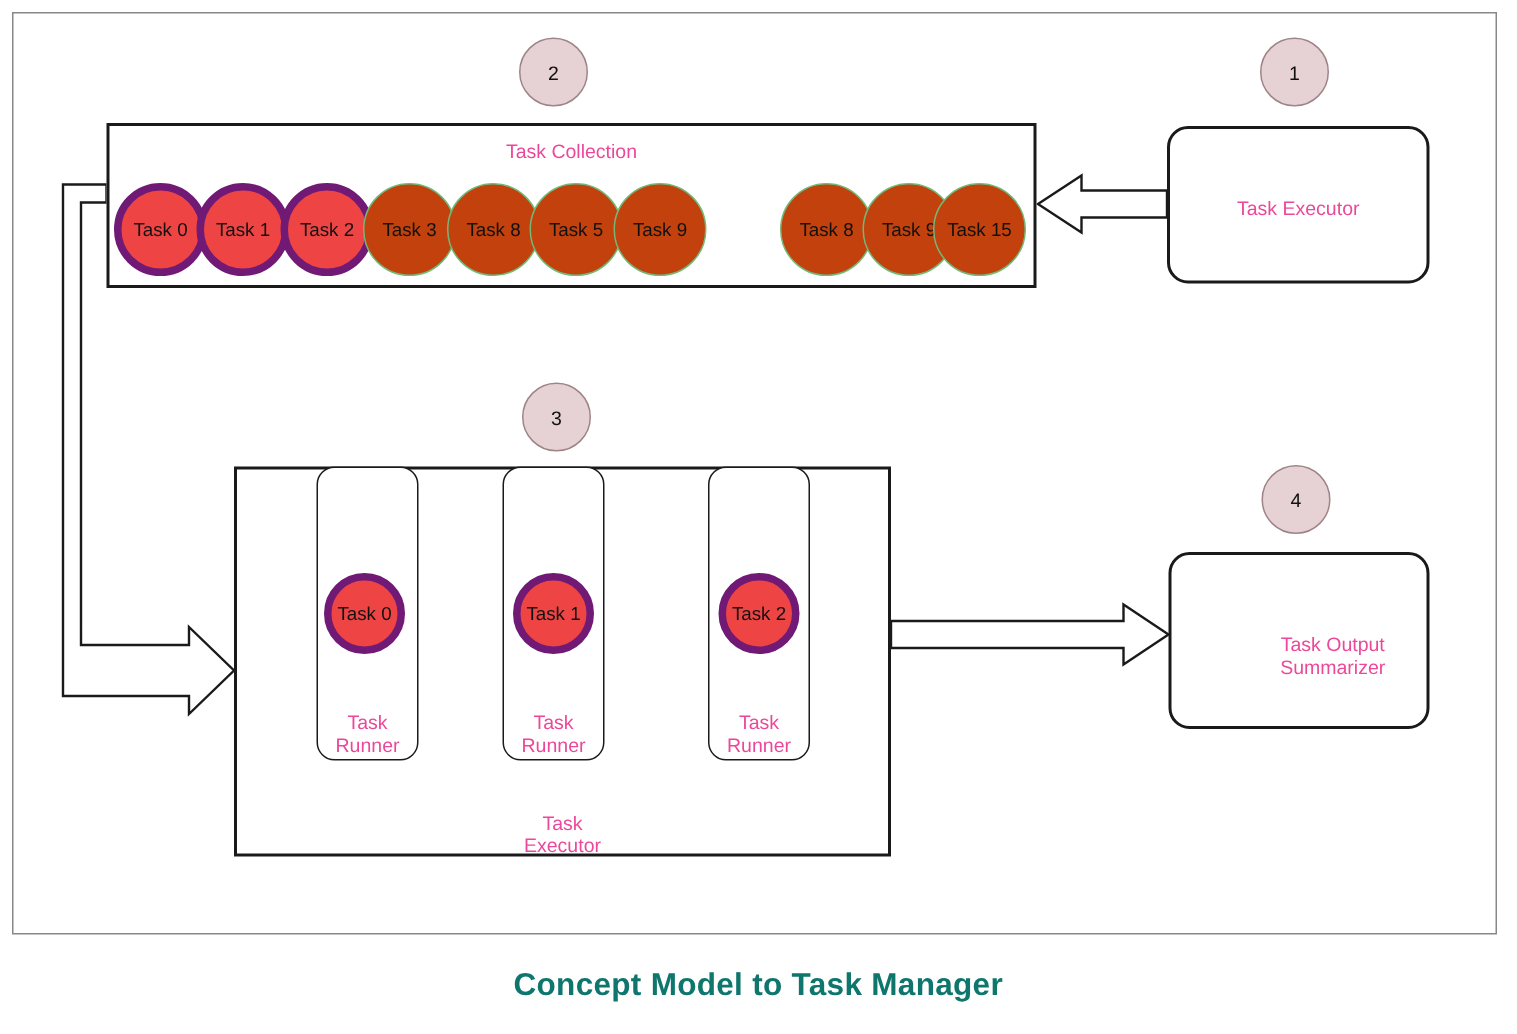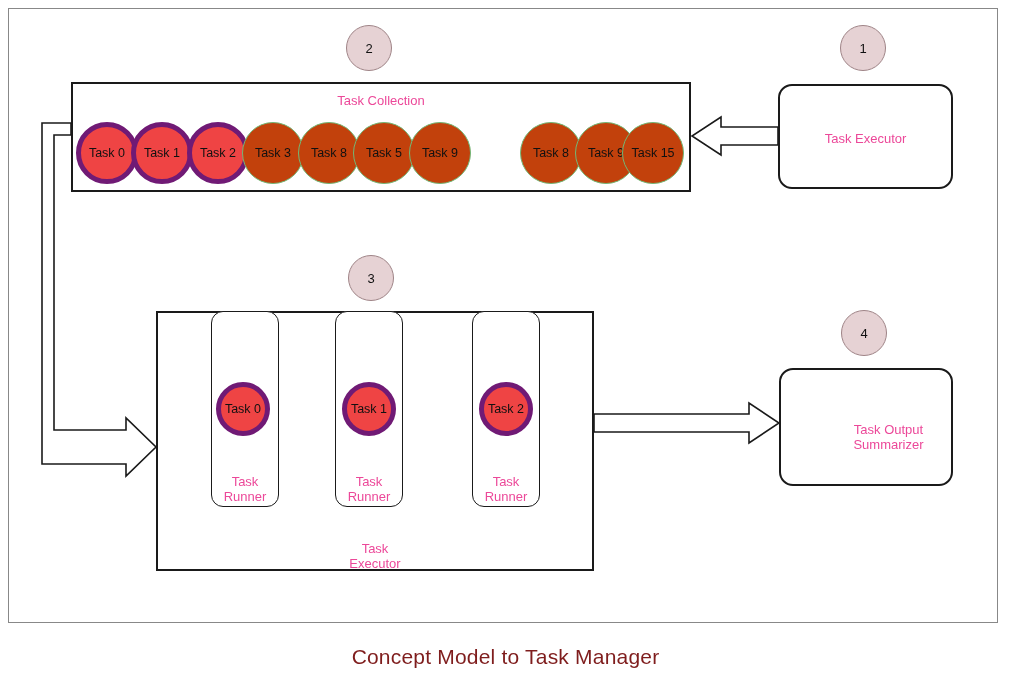--- a/index.html
+++ b/index.html
@@ -93,22 +93,22 @@
     color: #111111;
   }
   
   #diagram-title {
     position: absolute;
     left: 0;
     right: 0;
     top: 645px;
     text-align: center;
     font-size: 21px;
-    font-weight: normal;
-    color: #7f1d1d;
+    font-weight: bold;
+    color: #0f766e;
     letter-spacing: 0.2px;
   }
 </style>
 </head>
 <body>
 
 <div id="stage">
 
   <div id="canvas-frame"></div>
 

